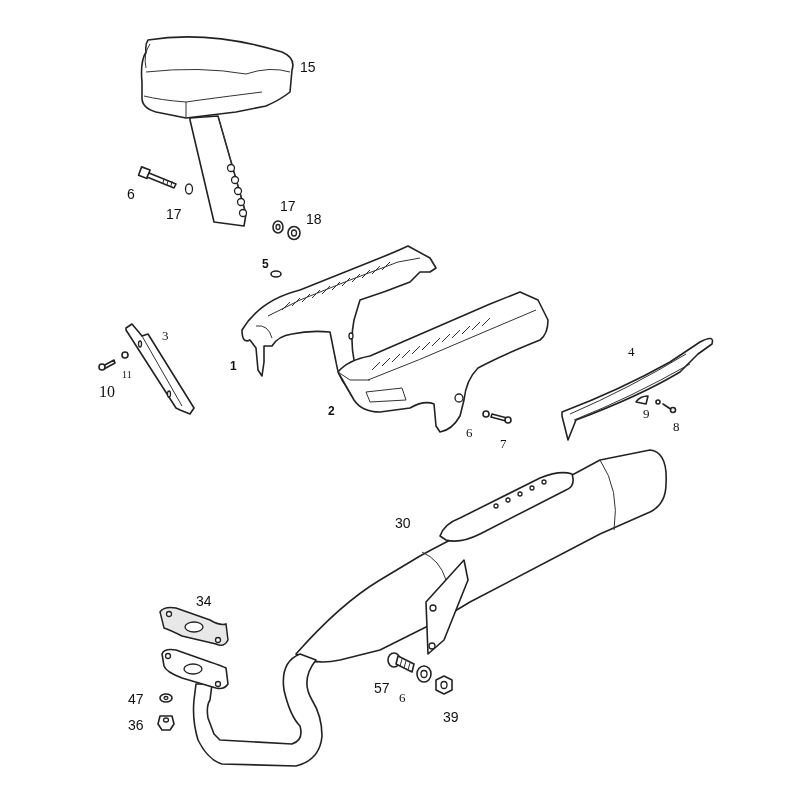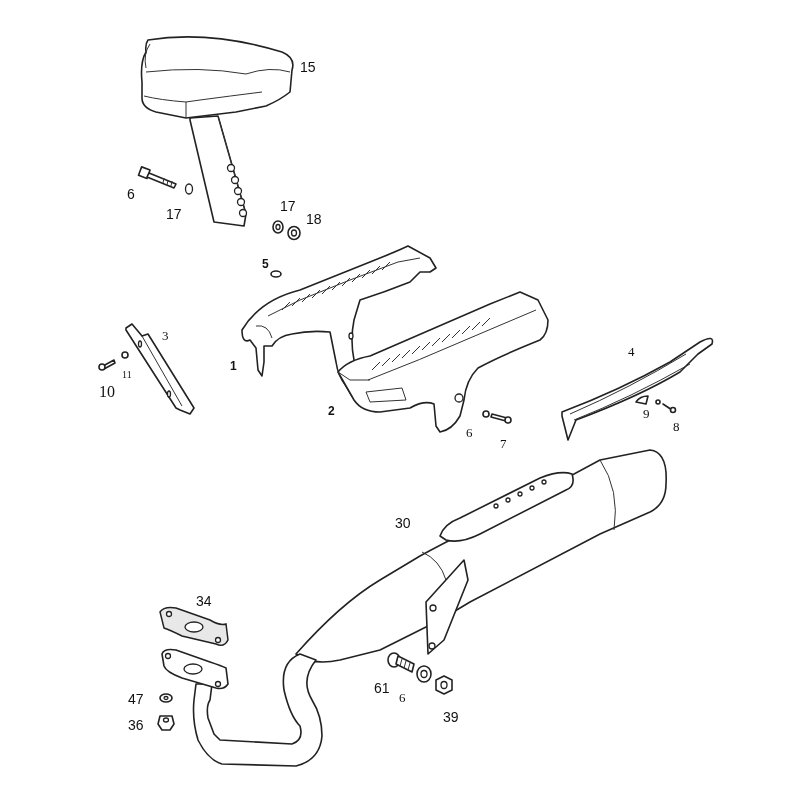--- a/index.html
+++ b/index.html
@@ -164,16 +164,16 @@
 <span class="lbl b" style="left:328px;top:405px;font-size:12px">2</span>
 <span class="lbl serif" style="left:628px;top:345px;font-size:13px">4</span>
 <span class="lbl serif" style="left:643px;top:407px;font-size:13px">9</span>
 <span class="lbl serif" style="left:673px;top:420px;font-size:13px">8</span>
 <span class="lbl serif" style="left:466px;top:426px;font-size:13px">6</span>
 <span class="lbl serif" style="left:500px;top:437px;font-size:13px">7</span>
 <span class="lbl" style="left:395px;top:516px">30</span>
 <span class="lbl" style="left:196px;top:594px">34</span>
 <span class="lbl" style="left:128px;top:692px">47</span>
 <span class="lbl" style="left:128px;top:718px">36</span>
-<span class="lbl" style="left:374px;top:681px">61</span>
+<span class="lbl" style="left:374px;top:681px">57</span>
 <span class="lbl serif" style="left:399px;top:691px;font-size:13px">6</span>
 <span class="lbl" style="left:443px;top:710px">39</span>
 </div>
 
 </body></html>

